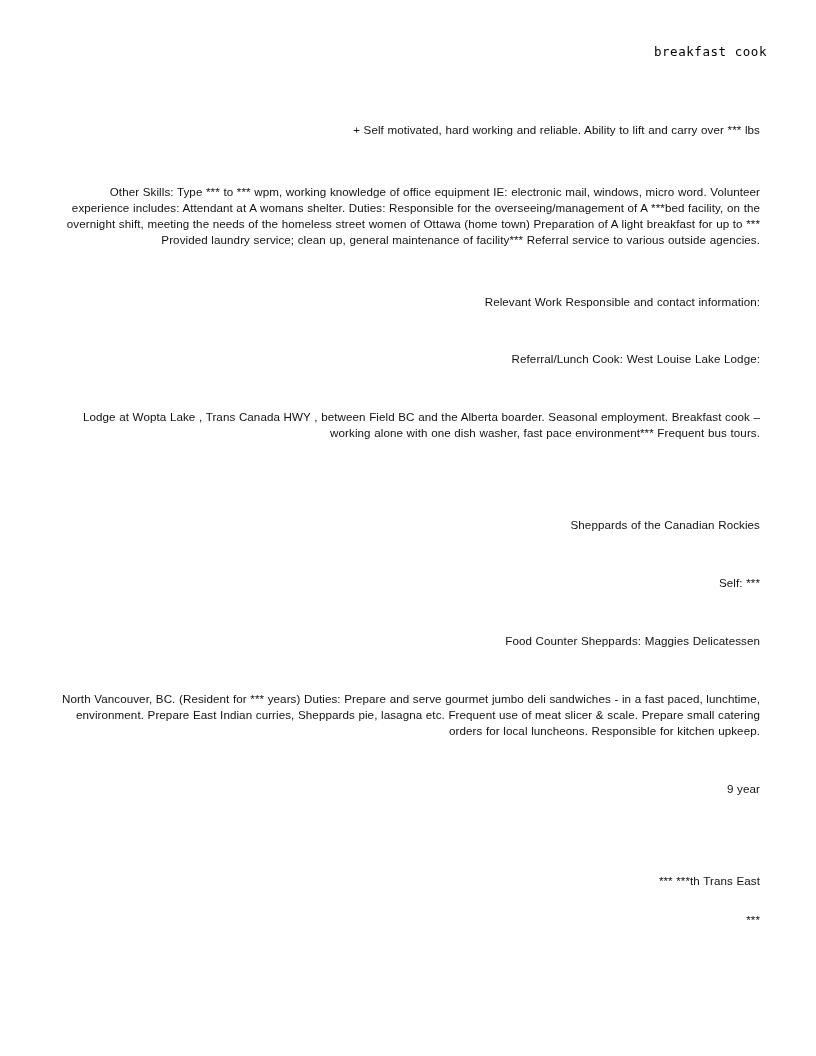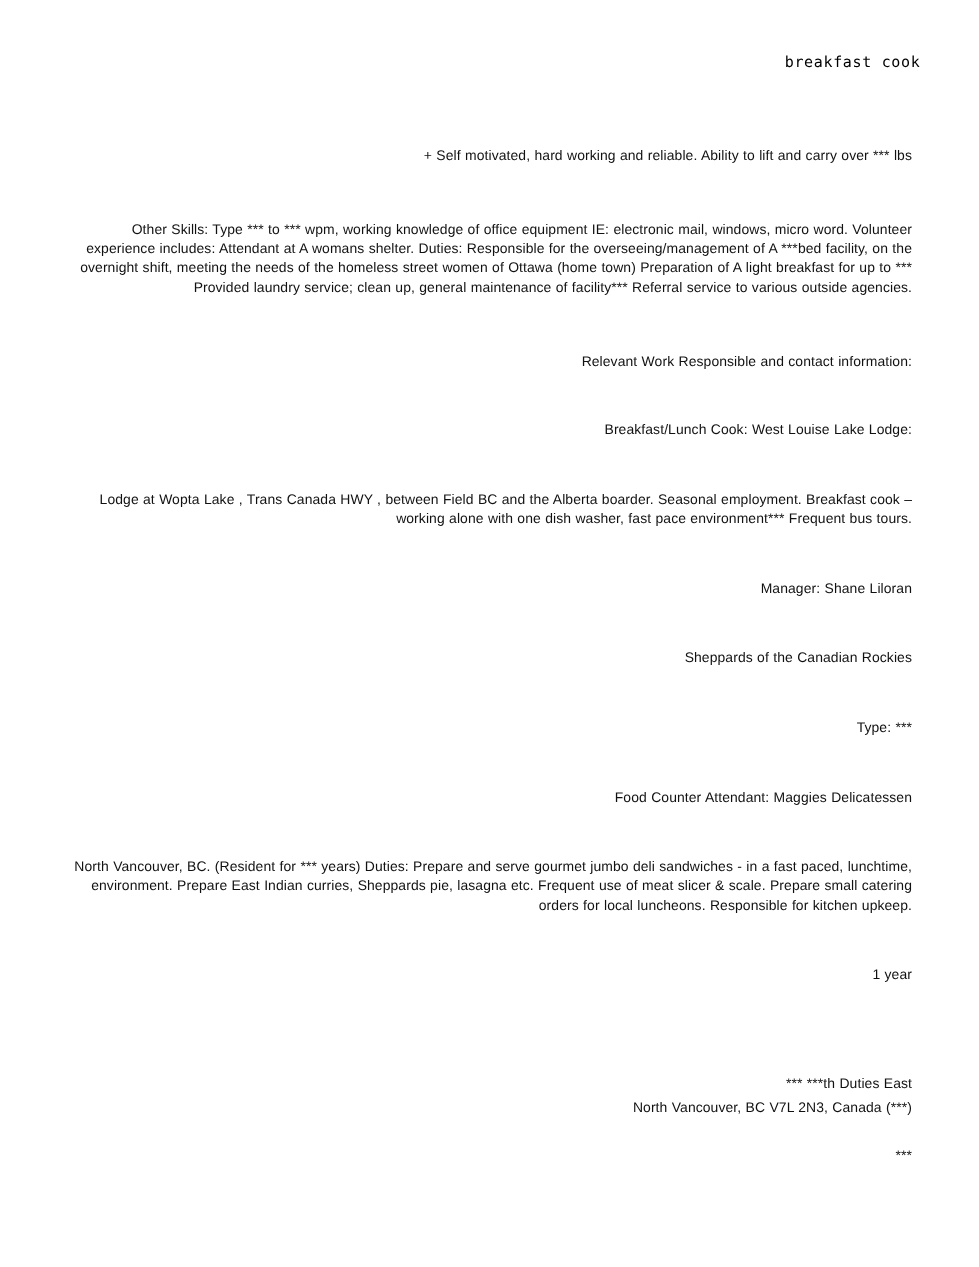--- a/index.html
+++ b/index.html
@@ -71,58 +71,56 @@
     <div class="gap-lg"></div>
 
     <p class="para">Other Skills: Type *** to *** wpm, working knowledge of office equipment IE: electronic mail, windows, micro word.  Volunteer experience includes: Attendant at A womans shelter. Duties: Responsible for the overseeing/management of A ***bed facility, on the overnight shift, meeting  the needs of the homeless street women of Ottawa (home  town) Preparation of A light breakfast for up to *** Provided laundry service; clean up, general maintenance of facility*** Referral service to  various outside agencies.</p>
 
     <div class="gap-lg"></div>
 
     <p class="para">Relevant Work Responsible and contact information:</p>
 
     <div class="gap-md"></div>
 
-    <p class="para">Breakfast/Lunch Cook: West Louise Lake Lodge:</p>
+    <p class="para">Referral/Lunch Cook: West Louise Lake Lodge:</p>
 
     <div class="gap-md"></div>
 
     <p class="para">Lodge at Wopta Lake , Trans Canada HWY , between Field BC and the Alberta boarder. Seasonal employment.  Breakfast cook – working alone with one dish washer, fast pace environment*** Frequent bus tours.</p>
 
     <div class="gap-md"></div>
 
-    <p class="para">Manager: Shane Liloran</p>
 
     <div class="gap-md"></div>
 
     <p class="para">Sheppards of the Canadian Rockies</p>
 
     <div class="gap-md"></div>
 
-    <p class="para">Type: ***</p>
+    <p class="para">Self: ***</p>
 
     <div class="gap-md"></div>
 
-    <p class="para">Food Counter Attendant: Maggies Delicatessen</p>
+    <p class="para">Food Counter Sheppards: Maggies Delicatessen</p>
 
     <div class="gap-md"></div>
 
     <p class="para">North Vancouver, BC. (Resident for *** years) Duties: Prepare and serve gourmet jumbo deli sandwiches - in a fast paced, lunchtime, environment. Prepare East Indian curries, Sheppards pie, lasagna etc. Frequent use of meat slicer &amp;  scale. Prepare small catering orders for local luncheons. Responsible for kitchen upkeep.</p>
 
     <div class="gap-md"></div>
 
-    <p class="para">1 year</p>
+    <p class="para">9 year</p>
 
     <div class="gap-md"></div>
 
 
     <div class="gap-md"></div>
 
-    <p class="para">*** ***th Duties East</p>
+    <p class="para">*** ***th Trans East</p>
 
-    <p class="para">North Vancouver, BC V7L 2N3, Canada  (***)</p>
 
     <div class="gap-sm"></div>
 
     <p class="para">***</p>
 
   </div>
 
 </div>
 
 </body></html>

